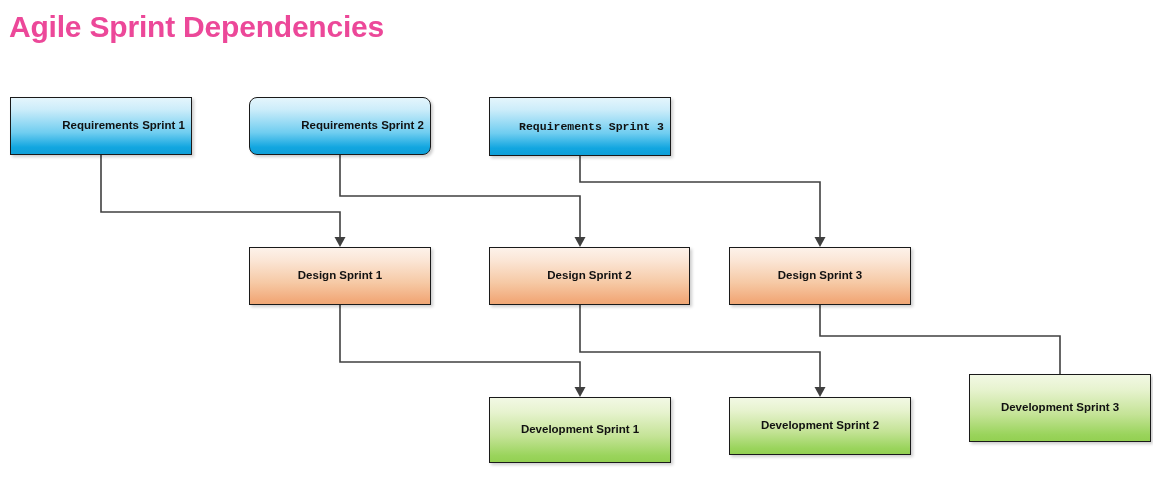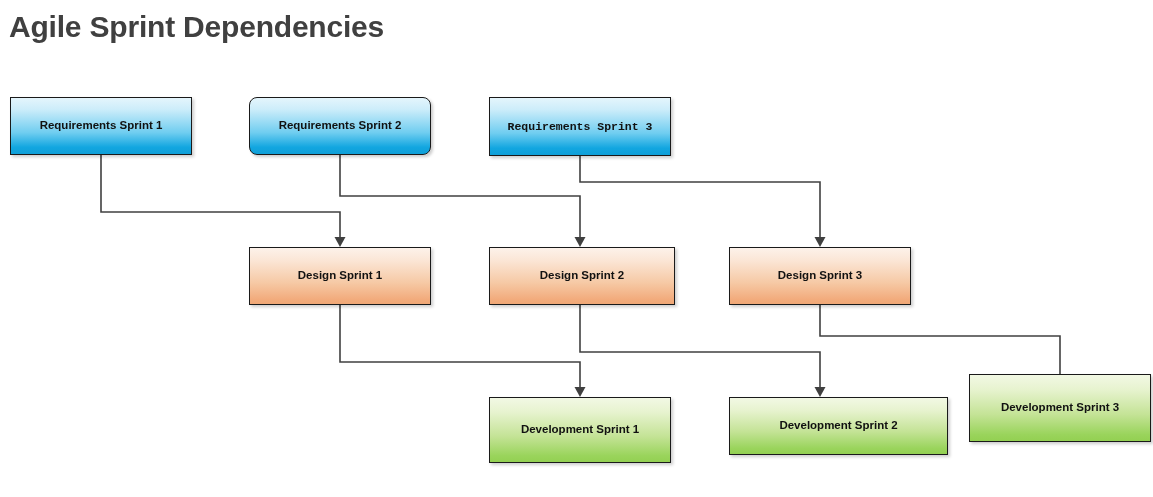--- a/index.html
+++ b/index.html
@@ -18,21 +18,21 @@
     height: 497px;
     background: #ffffff;
     overflow: hidden;
   }
   #page-title {
     position: absolute;
     left: 9px;
     top: 10px;
     font-size: 30px;
     font-weight: bold;
-    color: #404040;
+    color: #ec4899;
     letter-spacing: -0.2px;
     white-space: nowrap;
   }
   #edge-layer {
     position: absolute;
     left: 0;
     top: 0;
     width: 1153px;
     height: 497px;
     pointer-events: none;
@@ -46,20 +46,21 @@
     justify-content: center;
     text-align: center;
     font-size: 11.5px;
     font-weight: bold;
     color: #111111;
     box-shadow: 2px 2px 3px rgba(0,0,0,0.20);
     z-index: 2;
   }
   .node.requirements {
     background: linear-gradient(to bottom, #e4f5fc 0%, #cdedfa 20%, #6fcdf0 62%, #12a6e0 88%, #0f9fd8 100%);
+    justify-content: flex-end;
   }
   .node.design {
     background: linear-gradient(to bottom, #fdf2ea 0%, #fbe6d6 22%, #f6c9a5 62%, #f2ab7c 92%, #f0a876 100%);
   }
   .node.development {
     background: linear-gradient(to bottom, #f2f8e4 0%, #e7f3cf 22%, #c4e396 60%, #9ad45c 90%, #93d052 100%);
   }
   .node-label {
     padding: 0 6px;
     line-height: 1.2;
@@ -105,30 +106,30 @@
       </div>
       <div class="node requirements" style="left: 249px; top: 97px; width: 182px; height: 58px; border-radius: 8px;">
         <span class="node-label">Requirements Sprint 2</span>
       </div>
       <div class="node requirements" style="left: 489px; top: 97px; width: 182px; height: 59px; font-family: Liberation Mono, monospace;">
         <span class="node-label">Requirements Sprint 3</span>
       </div>
       <div class="node design" style="left: 249px; top: 247px; width: 182px; height: 58px; justify-content: center;">
         <span class="node-label">Design Sprint 1</span>
       </div>
-      <div class="node design" style="left: 489px; top: 247px; width: 186px; height: 58px;">
+      <div class="node design" style="left: 489px; top: 247px; width: 201px; height: 58px;">
         <span class="node-label">Design Sprint 2</span>
       </div>
       <div class="node design" style="left: 729px; top: 247px; width: 182px; height: 58px; text-align: center;">
         <span class="node-label">Design Sprint 3</span>
       </div>
       <div class="node development" style="left: 489px; top: 397px; width: 182px; height: 66px;">
         <span class="node-label">Development Sprint 1</span>
       </div>
-      <div class="node development" style="left: 729px; top: 397px; width: 219px; height: 58px; justify-content: center;">
+      <div class="node development" style="left: 729px; top: 397px; width: 182px; height: 58px; justify-content: center;">
         <span class="node-label">Development Sprint 2</span>
       </div>
       <div class="node development" style="left: 969px; top: 374px; width: 182px; height: 68px;">
         <span class="node-label">Development Sprint 3</span>
       </div>
     </div>
 
 </div>
 
 </body></html>

